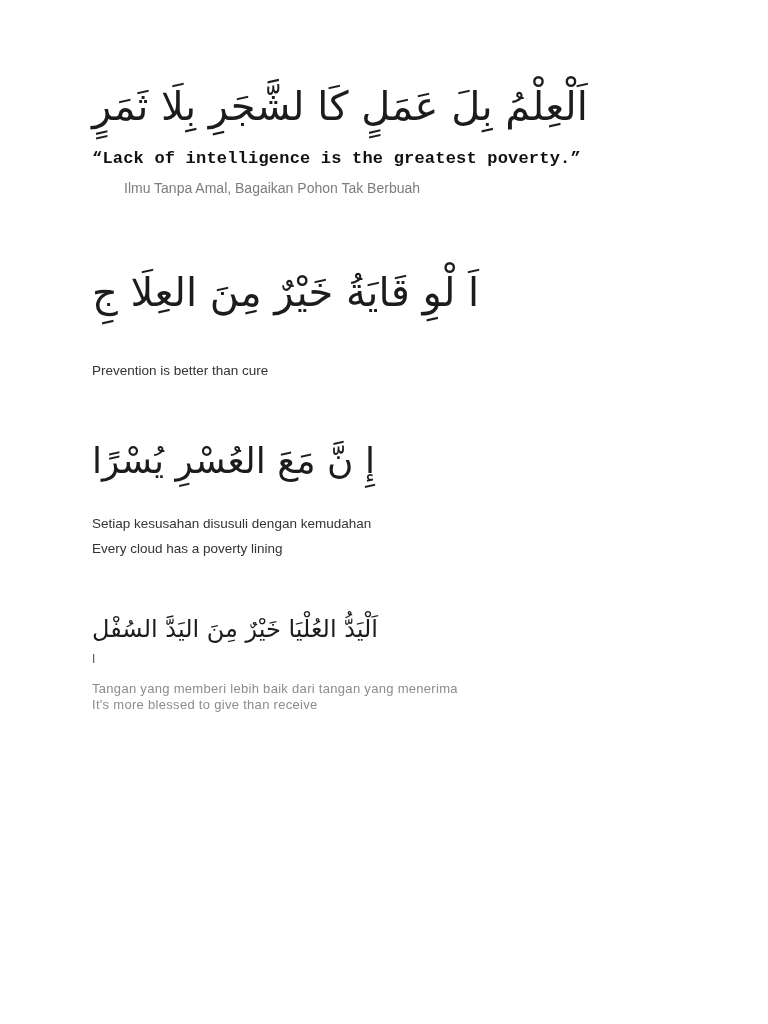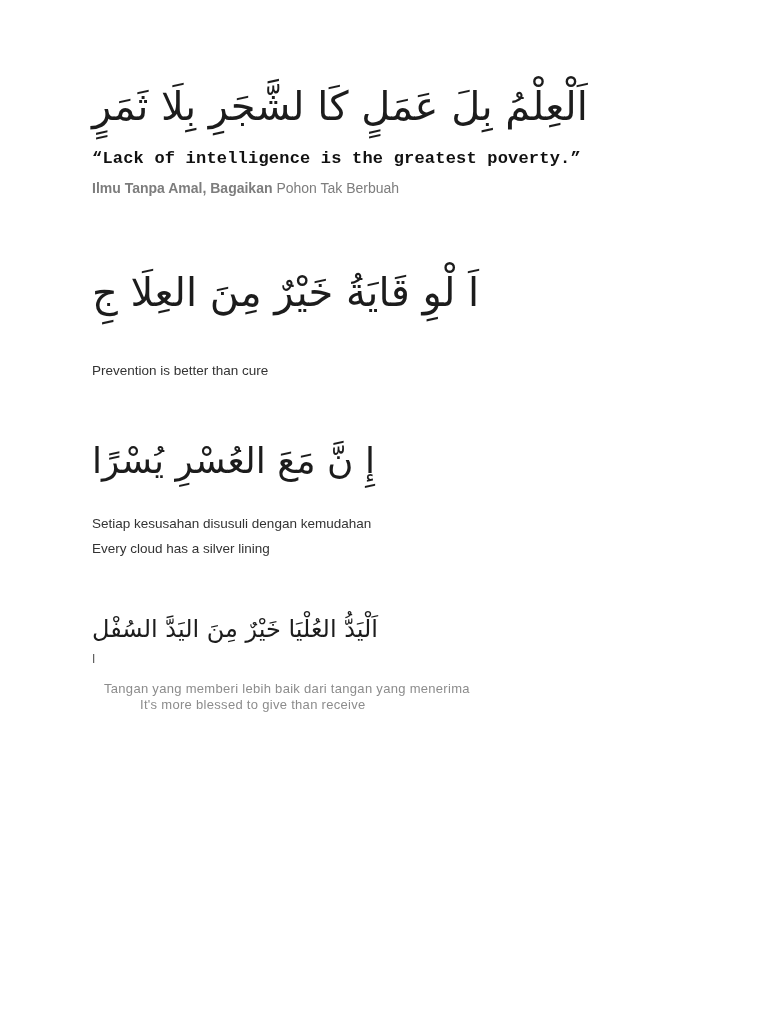--- a/index.html
+++ b/index.html
@@ -48,59 +48,59 @@
     letter-spacing: 0.2px;
   }
 
   
   .indo-mixed {
     top: 179px;
     font-size: 14px;
     line-height: 18px;
     color: #7d7d7d;
   }
-  .indo-mixed .b { font-weight: 700; }
+  .indo-mixed .b { font-weight: 400; margin-left: 32px; }
 
   
   .small-dark {
     font-size: 13.5px;
     line-height: 17px;
     color: #333333;
   }
   .l2a { top: 339px; }
   .l2b { top: 362px; }
   .l3a { top: 515px; }
   .l3b { top: 540px; }
 
   
   .small-gray {
     font-size: 13px;
     line-height: 16px;
     color: #8c8c8c;
     letter-spacing: 0.3px;
   }
-  .l4a { top: 681px; margin-left: 12px; }
-  .l4b { top: 697px; margin-left: 48px; }
+  .l4a { top: 681px; }
+  .l4b { top: 697px; }
 </style>
 </head>
 <body>
 
 <div class="page">
 
   <div class="abs arabic ar-1" dir="rtl">اَلْعِلْمُ بِلَ عَمَلٍ كَا لشَّجَرِ بِلَا ثَمَرٍ</div>
   <div class="abs quote-en">“Lack of intelligence is the greatest poverty.”</div>
   <div class="abs indo-mixed">
     <span class="b">Ilmu Tanpa Amal, Bagaikan</span><span> Pohon Tak Berbuah</span>
   </div>
 
   <div class="abs arabic ar-2" dir="rtl">اَ لْوِ قَايَةُ خَيْرٌ مِنَ العِلَا جِ</div>
   <div class="abs small-dark l2b">Prevention is better than cure</div>
 
   <div class="abs arabic ar-3" dir="rtl">إِ نَّ مَعَ العُسْرِ يُسْرًا</div>
   <div class="abs small-dark l3a">Setiap kesusahan disusuli dengan kemudahan</div>
-  <div class="abs small-dark l3b">Every cloud has a silver lining</div>
+  <div class="abs small-dark l3b">Every cloud has a poverty lining</div>
 
   <div class="abs arabic ar-4" dir="rtl">اَلْيَدُّ العُلْيَا خَيْرٌ مِنَ اليَدَّ السُفْل</div>
   <div class="abs ar-wrap" dir="rtl">ا</div>
   <div class="abs small-gray l4a">Tangan yang memberi lebih baik dari tangan yang menerima</div>
   <div class="abs small-gray l4b">It's more blessed to give than receive</div>
 
 </div>
 
 </body></html>

